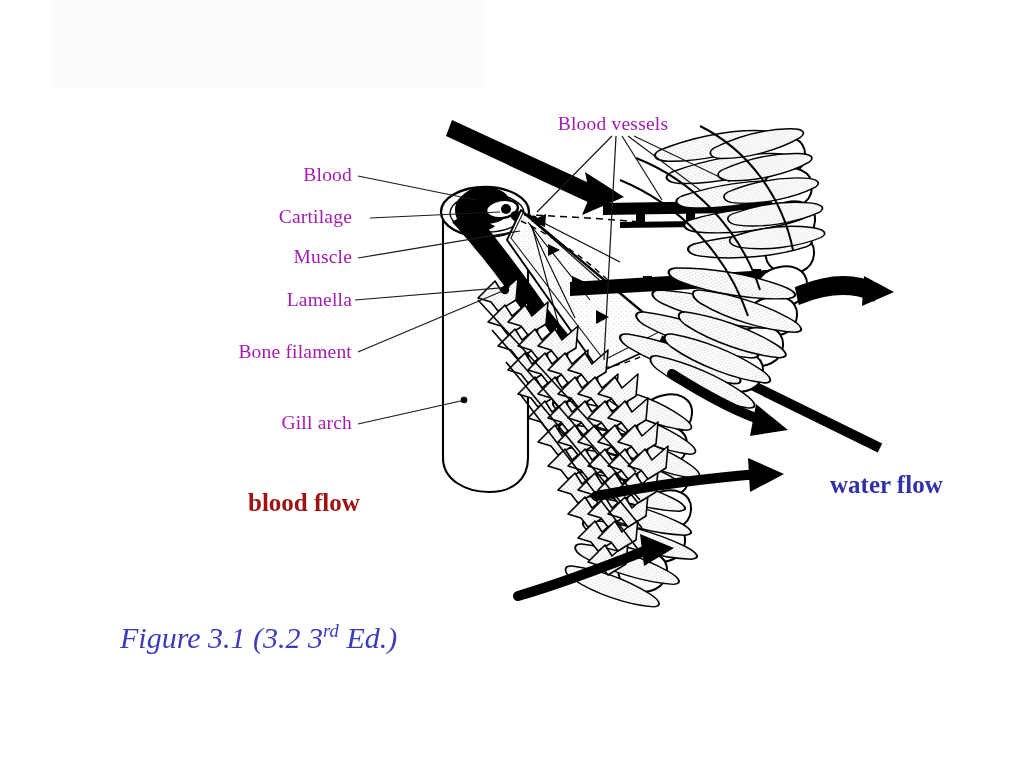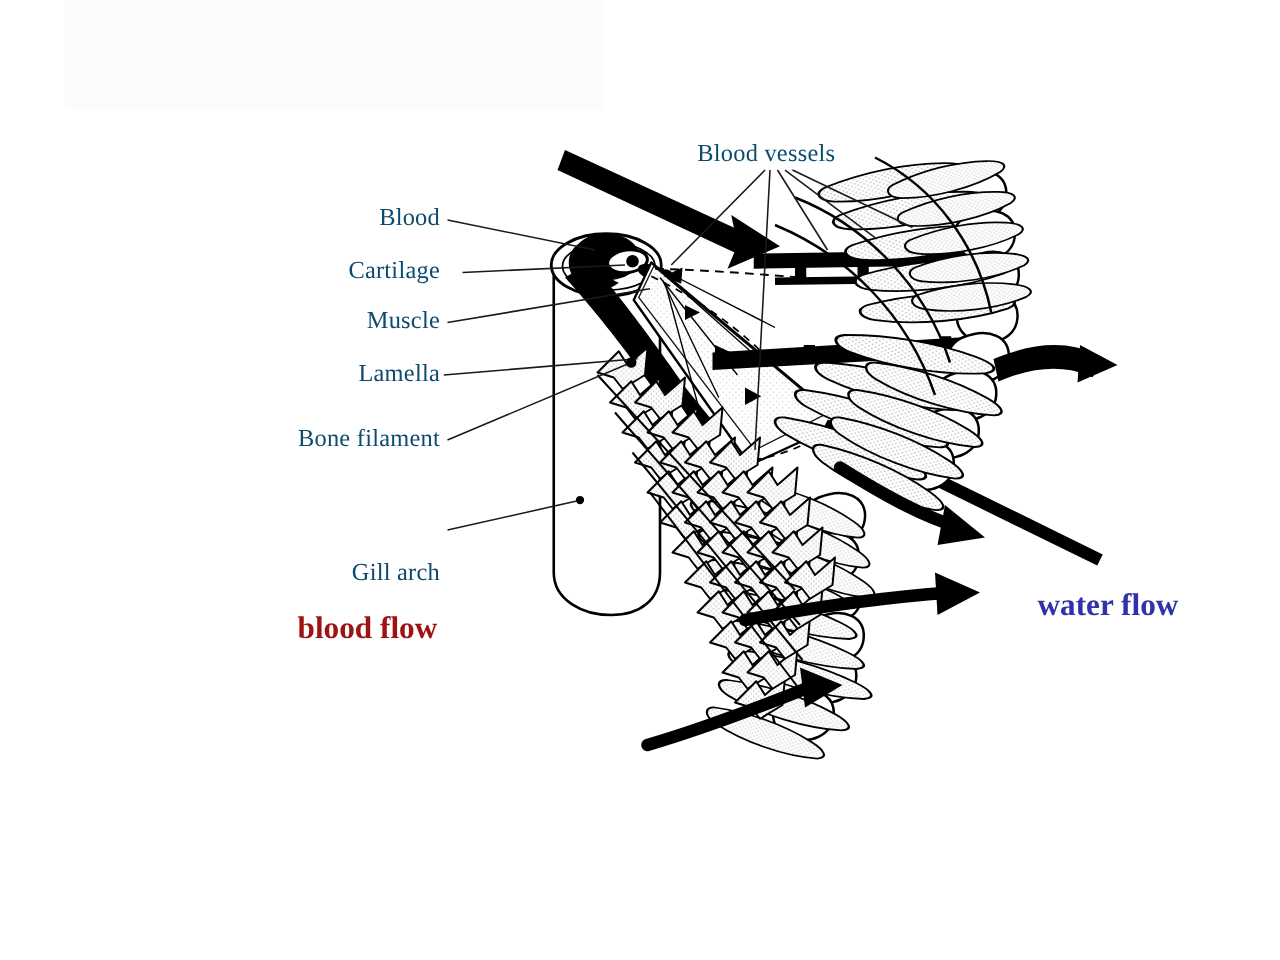--- a/index.html
+++ b/index.html
@@ -32,39 +32,39 @@
     left: 0;
     top: 0;
     width: 1024px;
     height: 768px;
   }
 
   
   .leader-label {
     position: absolute;
     text-align: right;
-    color: #0c4a6e;
+    color: #a21caf;
     font-family: "Liberation Serif", "DejaVu Serif", serif;
     font-size: 19.5px;
     line-height: 1;
     white-space: nowrap;
     letter-spacing: 0.2px;
   }
   .leader-label.center { text-align: center; }
 
   
   .flow-label {
     position: absolute;
     font-family: "Liberation Serif", "DejaVu Serif", serif;
     font-weight: bold;
     font-size: 25px;
     white-space: nowrap;
     line-height: 1;
   }
-  #blood-flow-label { color: #9e1212; left: 238px; top: 490px; }
+  #blood-flow-label { color: #9e1212; left: 248px; top: 490px; }
   #water-flow-label { color: #3232a8; left: 830px; top: 448px; margin-top: 24px; }
 
   #figure-caption {
     position: absolute;
     left: 120px;
     top: 623px;
     color: #3b3bbb;
     font-family: "Liberation Serif", "DejaVu Serif", serif;
     font-style: italic;
     font-size: 30px;
@@ -337,20 +337,21 @@
   <div class="leader-label" style="right:672px; top:165px;">Blood</div>
 
   <div class="leader-label" style="right:672px; top:207px;margin-left:21px;">Cartilage</div>
 
   <div class="leader-label" style="right:672px; top:247px;margin-left:25px;">Muscle</div>
 
   <div class="leader-label" style="right:672px; top:290px;">Lamella</div>
 
   <div class="leader-label" style="right:672px; top:342px;">Bone filament</div>
 
-  <div class="leader-label" style="right:672px; top:413px;margin-top:36px;">Gill arch</div>
+  <div class="leader-label" style="right:672px; top:413px;">Gill arch</div>
 
   <div class="flow-label" id="blood-flow-label">blood flow</div>
 
   <div class="flow-label" id="water-flow-label">water flow</div>
 
+  <div id="figure-caption"><span>Figure 3.1 (3.2 3</span><sup>rd</sup><span> Ed.)</span></div>
 
 </div>
 
 </body></html>

